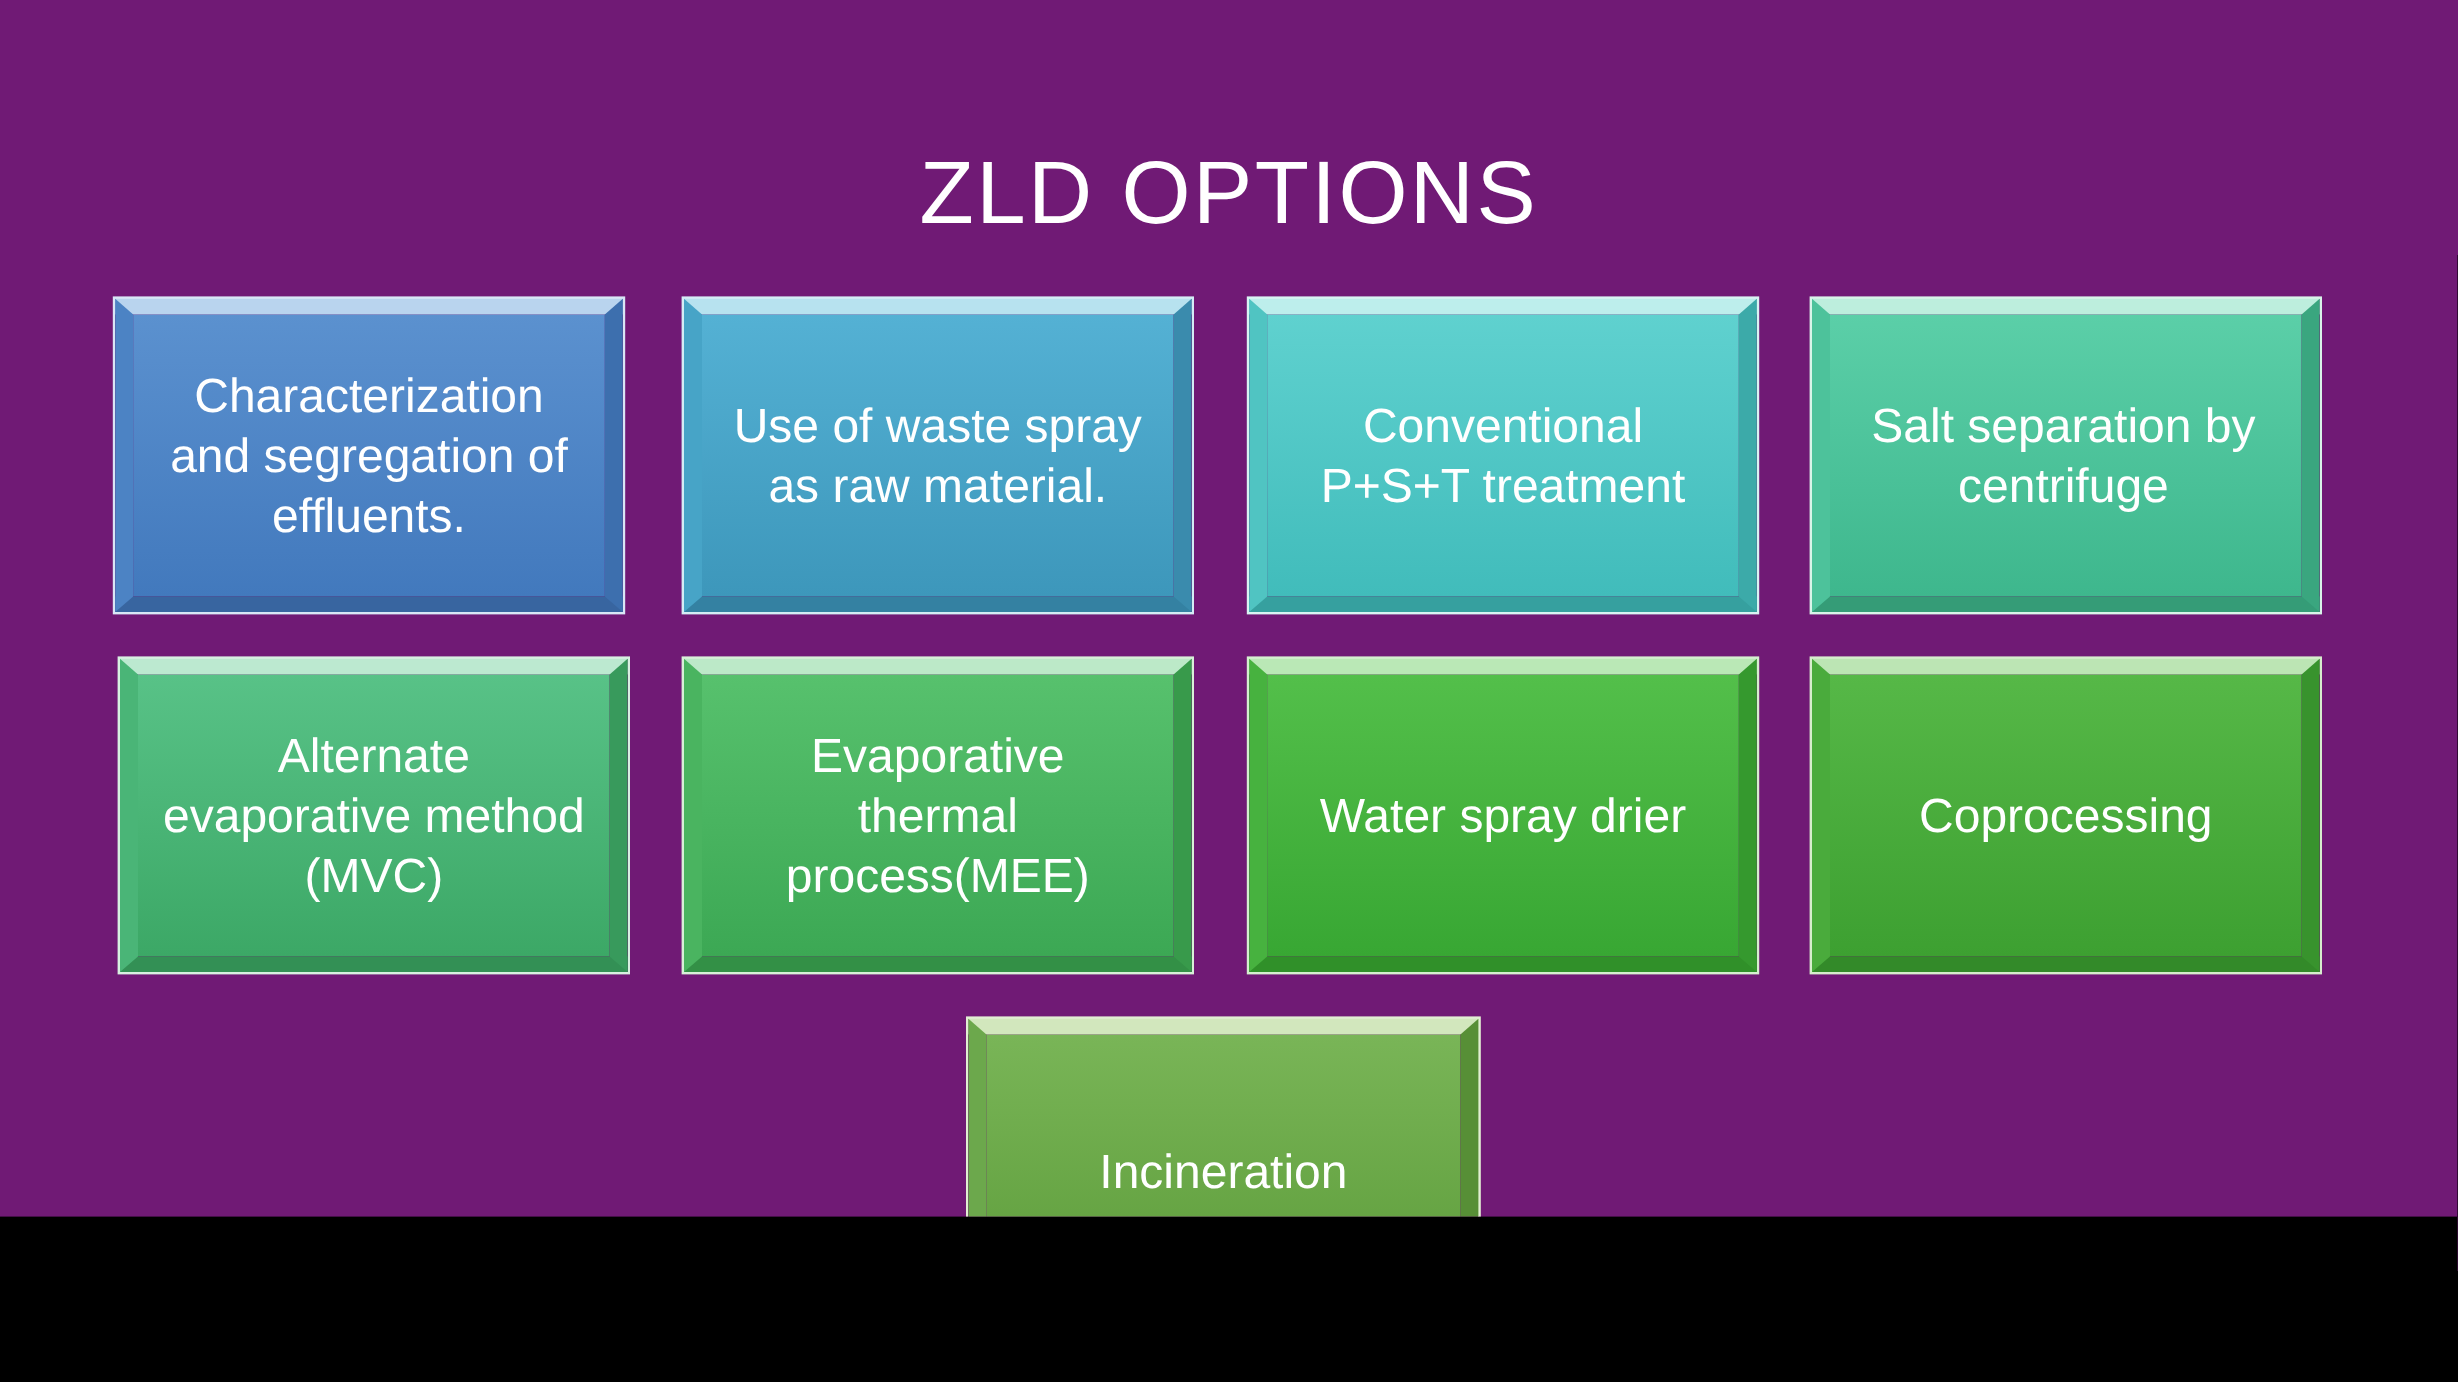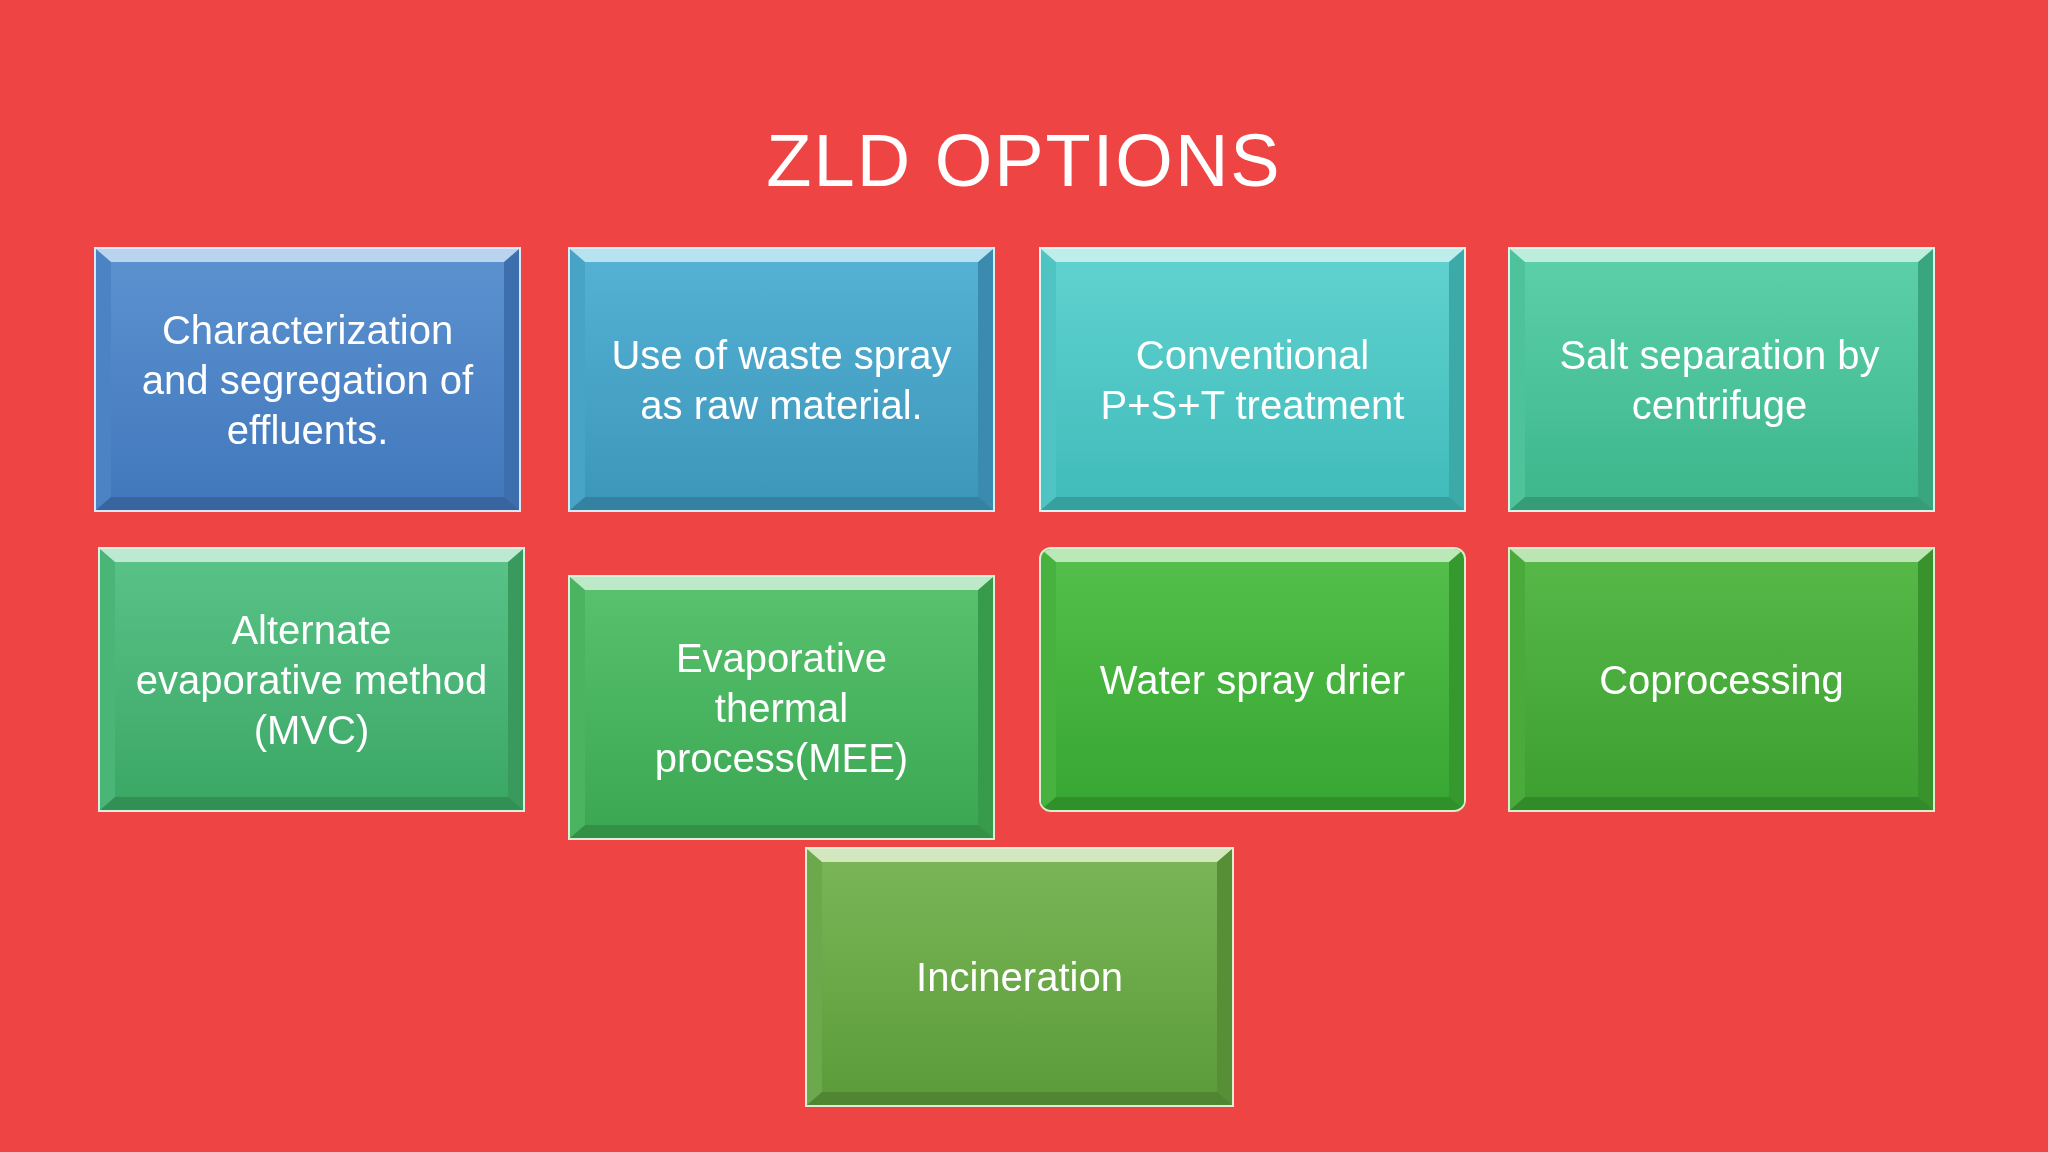--- a/index.html
+++ b/index.html
@@ -1,19 +1,19 @@
 <!DOCTYPE html>
 <html><head>
 <meta charset="utf-8">
 <style>
   html,body{margin:0;padding:0;background:#000;}
   .slide{
     position:relative;
-    width:2048px;height:1152px;
-    background:#ef4444;
+    width:2048px;height:1014px;
+    background:#701a75;
     overflow:hidden;
     font-family:"Liberation Sans", sans-serif;
   }
   .title{
     position:absolute;
     top:118px;left:0;width:100%;
     margin:0;
     text-align:center;
     color:#ffffff;
     font-size:74px;
@@ -39,22 +39,22 @@
     border-bottom-color:var(--bt);
     background:linear-gradient(180deg, var(--g1), var(--g2));
     box-shadow:0 0 0 2px var(--edge);
   }
   
   .b1{left:96px;  top:249px; width:423px; height:261px;}
   .b2{left:570px;  top:249px; width:423px; height:261px;}
   .b3{left:1041px; top:249px; width:423px; height:261px;}
   .b4{left:1510px; top:249px; width:423px; height:261px;padding-left:16px;}
   .b5{left:100px;  top:549px; width:423px; height:261px;}
-  .b6{left:570px;  top:549px; width:423px; height:261px;margin-top:28px;}
-  .b7{left:1041px; top:549px; width:423px; height:261px;border-radius:10px;}
+  .b6{left:570px;  top:549px; width:423px; height:261px;}
+  .b7{left:1041px; top:549px; width:423px; height:261px;}
   .b8{left:1510px; top:549px; width:423px; height:261px;}
   .b9{left:807px;  top:849px; width:425px; height:256px;align-items:center;}
 </style>
 </head>
 <body>
 
 <div class="slide">
 
   <h1 class="title">ZLD OPTIONS</h1>
 

